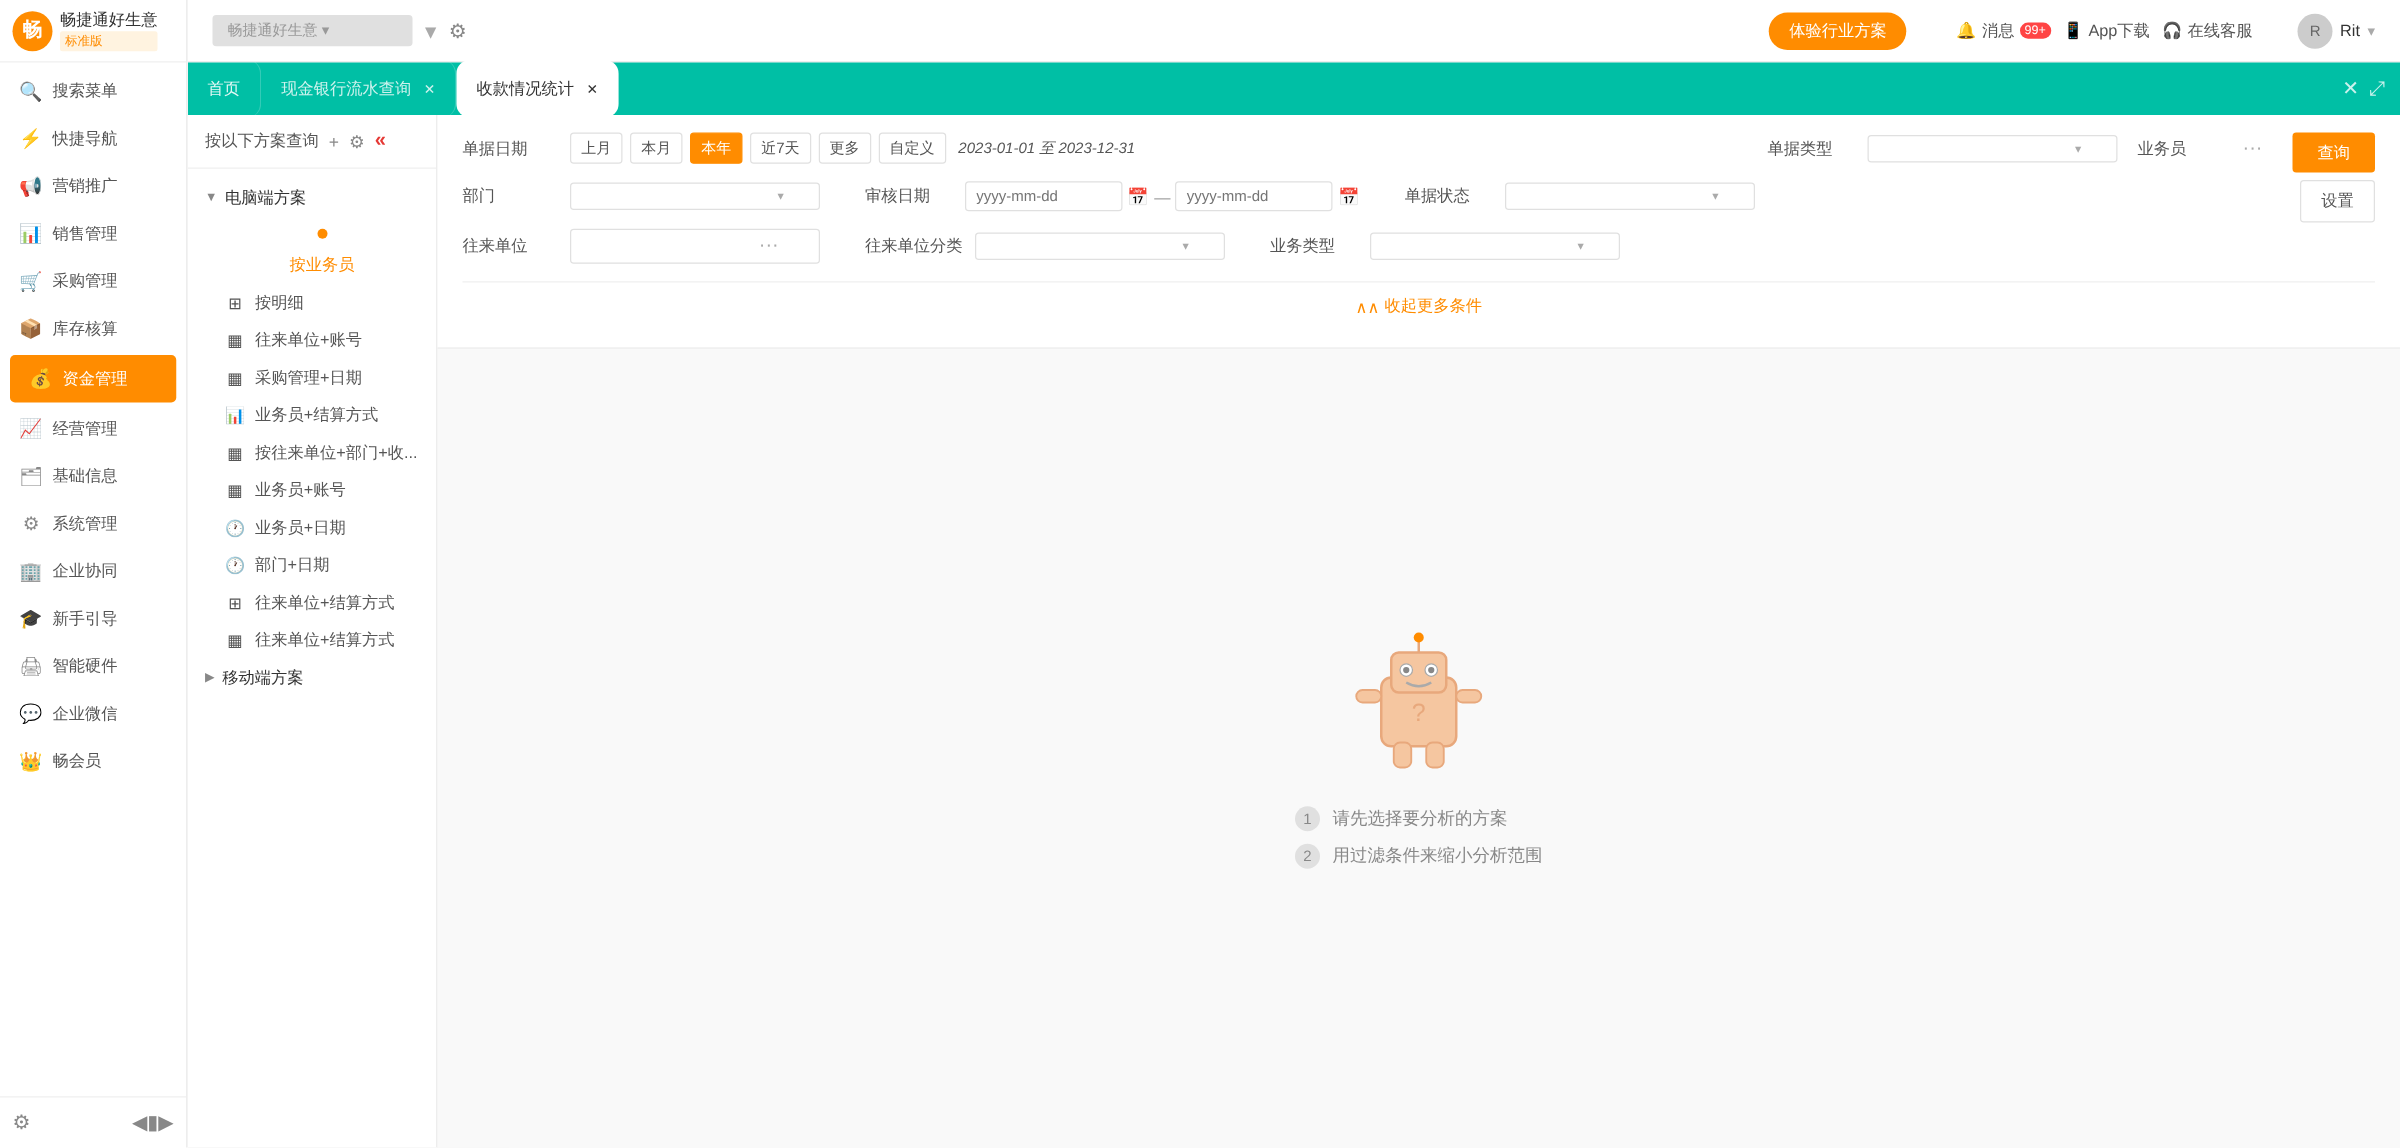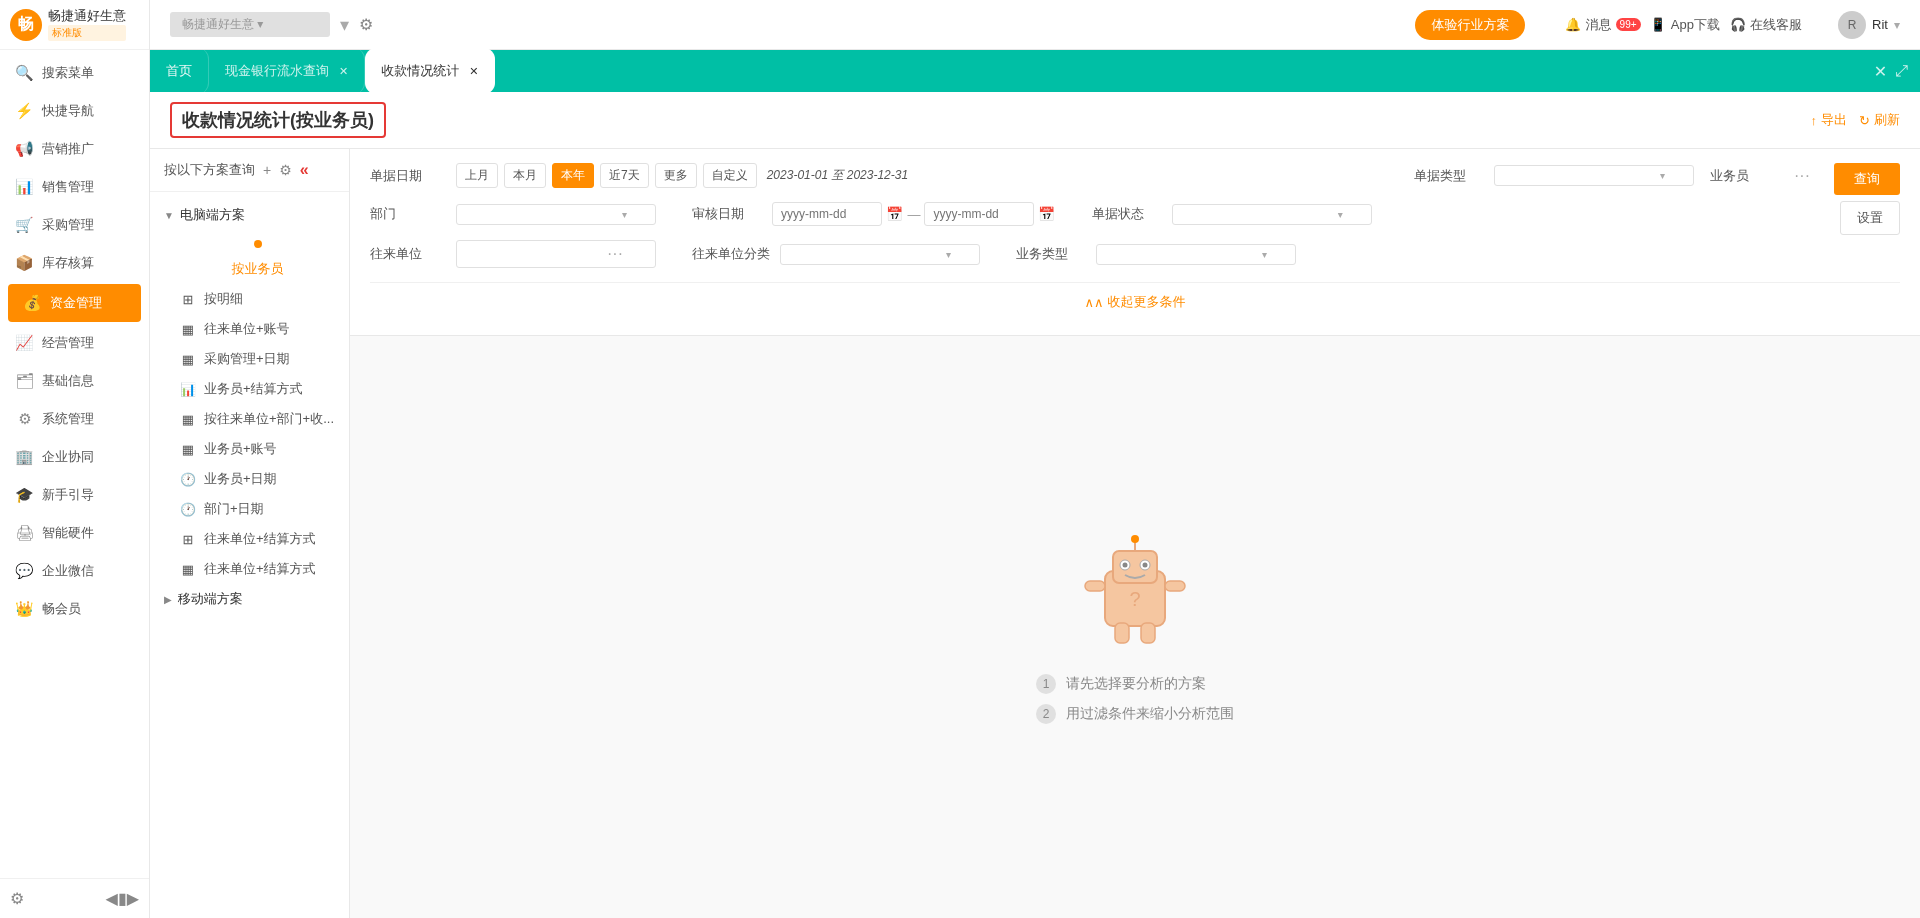--- a/index.html
+++ b/index.html
@@ -127,21 +127,21 @@
     .date-range { color: #555; font-size: 12px; margin-left: 4px; font-style: italic; }
     .filter-select {
       border: 1px solid #e0e0e0; border-radius: 3px; padding: 4px 28px 4px 8px;
       font-size: 13px; color: #555; background: #fff; cursor: pointer;
       min-width: 140px; position: relative; display: flex; align-items: center;
       justify-content: space-between;
     }
     .filter-select-wide { min-width: 200px; }
     .select-arrow { color: #aaa; font-size: 10px; }
     .date-input-group { display: flex; align-items: center; gap: 4px; }
-    .date-input { border: 1px solid #e0e0e0; border-radius: 3px; padding: 4px 8px; font-size: 12px; color: #999; width: 110px; }
+    .date-input { border: 1px solid #e0e0e0; border-radius: 3px; padding: 4px 8px; font-size: 12px; color: #999; width: 126px; }
     .date-divider { color: #999; }
     .cal-icon { color: #aaa; font-size: 14px; cursor: pointer; }
     .more-dots { color: #aaa; font-size: 16px; cursor: pointer; margin: 0 4px; }
     .collapse-bar {
       display: flex; align-items: center; justify-content: center;
       padding: 10px; background: #fff; border-top: 1px solid #f0f0f0;
       color: #ff8c00; cursor: pointer; font-size: 13px; gap: 4px;
     }
 
     
@@ -299,35 +299,20 @@
     </div>
     <div class="tabbar-spacer"></div>
     <div class="tabbar-win-ctrl">
       <span style="cursor:pointer;">✕</span>
       <span style="cursor:pointer;">⤢</span>
     </div>
   </div>
 
   <div class="content-wrapper">
 
-    <div class="page-header">
-      <div class="page-title-box">
-        <span class="page-title">收款情况统计(按业务员)</span>
-      </div>
-      <div class="page-header-actions">
-        <div class="export-btn">
-          <span>↑</span>
-          <span>导出</span>
-        </div>
-        <div class="refresh-btn">
-          <span>↻</span>
-          <span>刷新</span>
-        </div>
-      </div>
-    </div>
 
     <div class="page-content">
 
       <div class="left-panel">
         <div class="left-panel-header">
           <span>按以下方案查询</span>
           <span class="left-panel-icon">+</span>
           <span class="left-panel-icon">⚙</span>
           <span class="left-panel-icon" style="font-size:16px; color:#e53935; font-weight:bold; position:relative;">«</span>
         </div>

